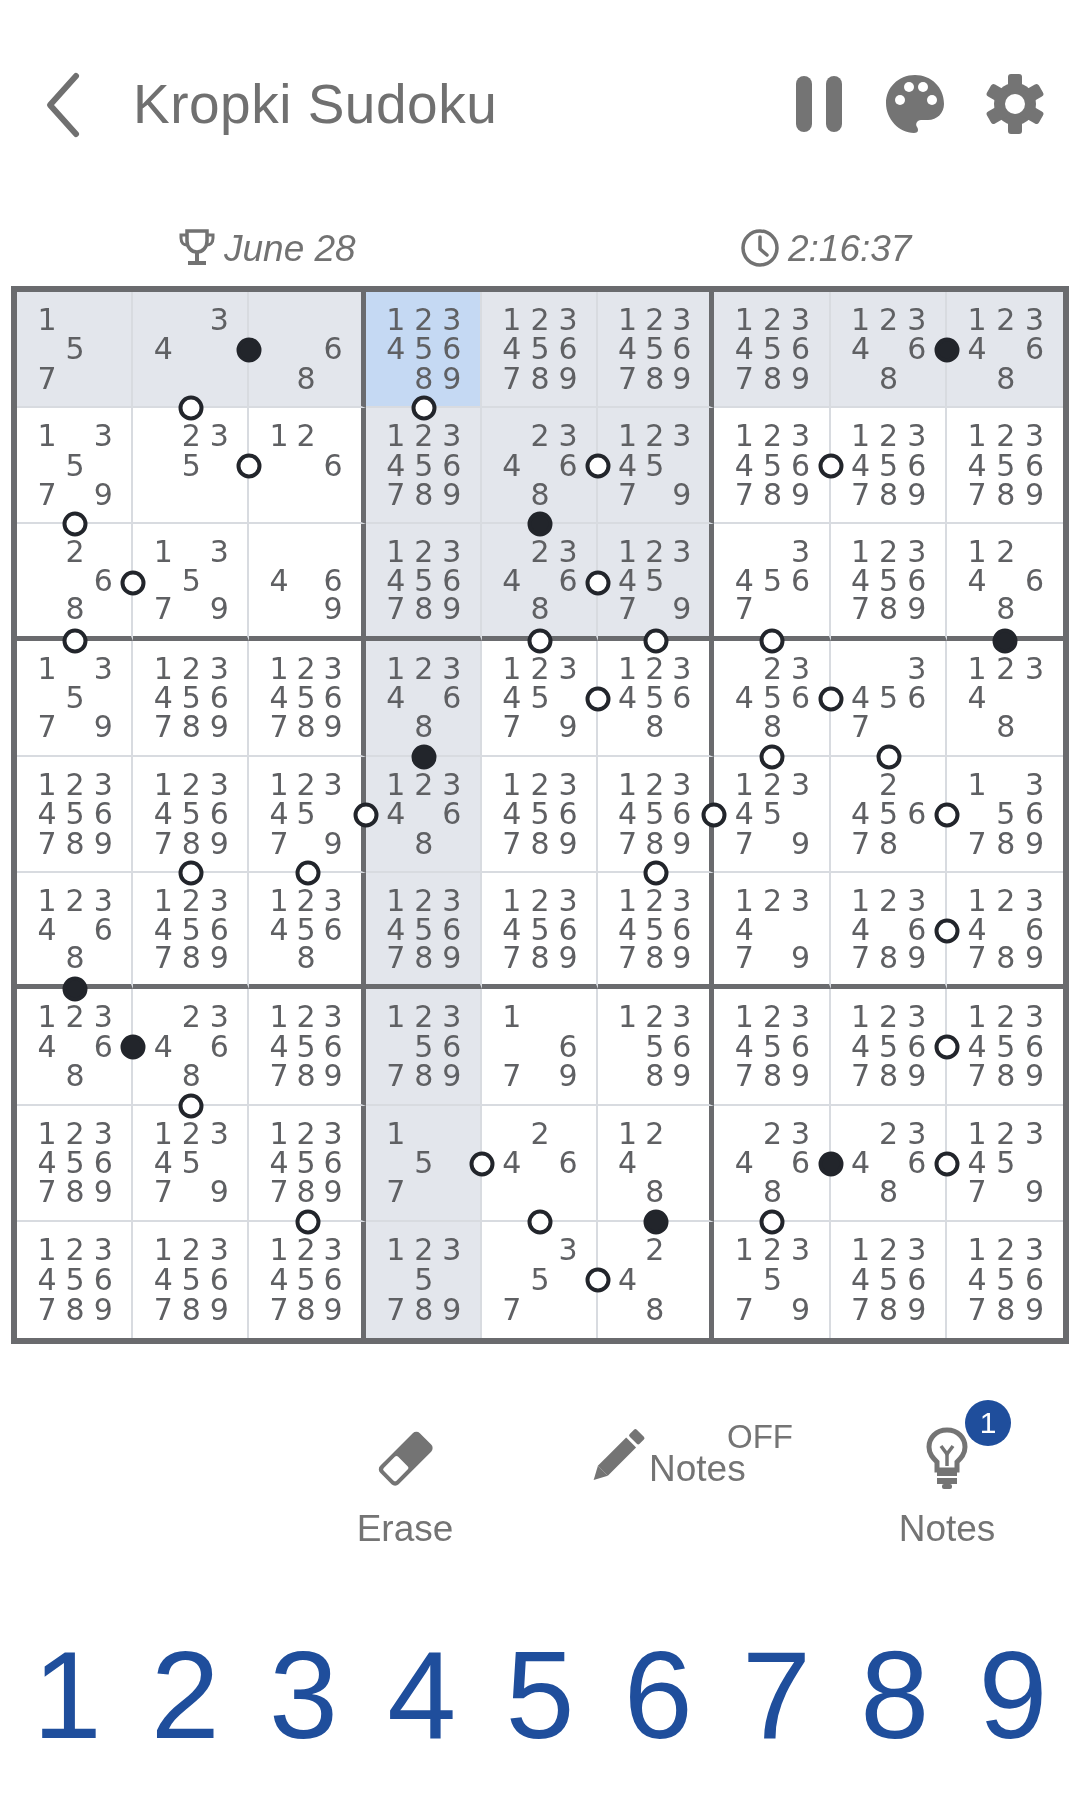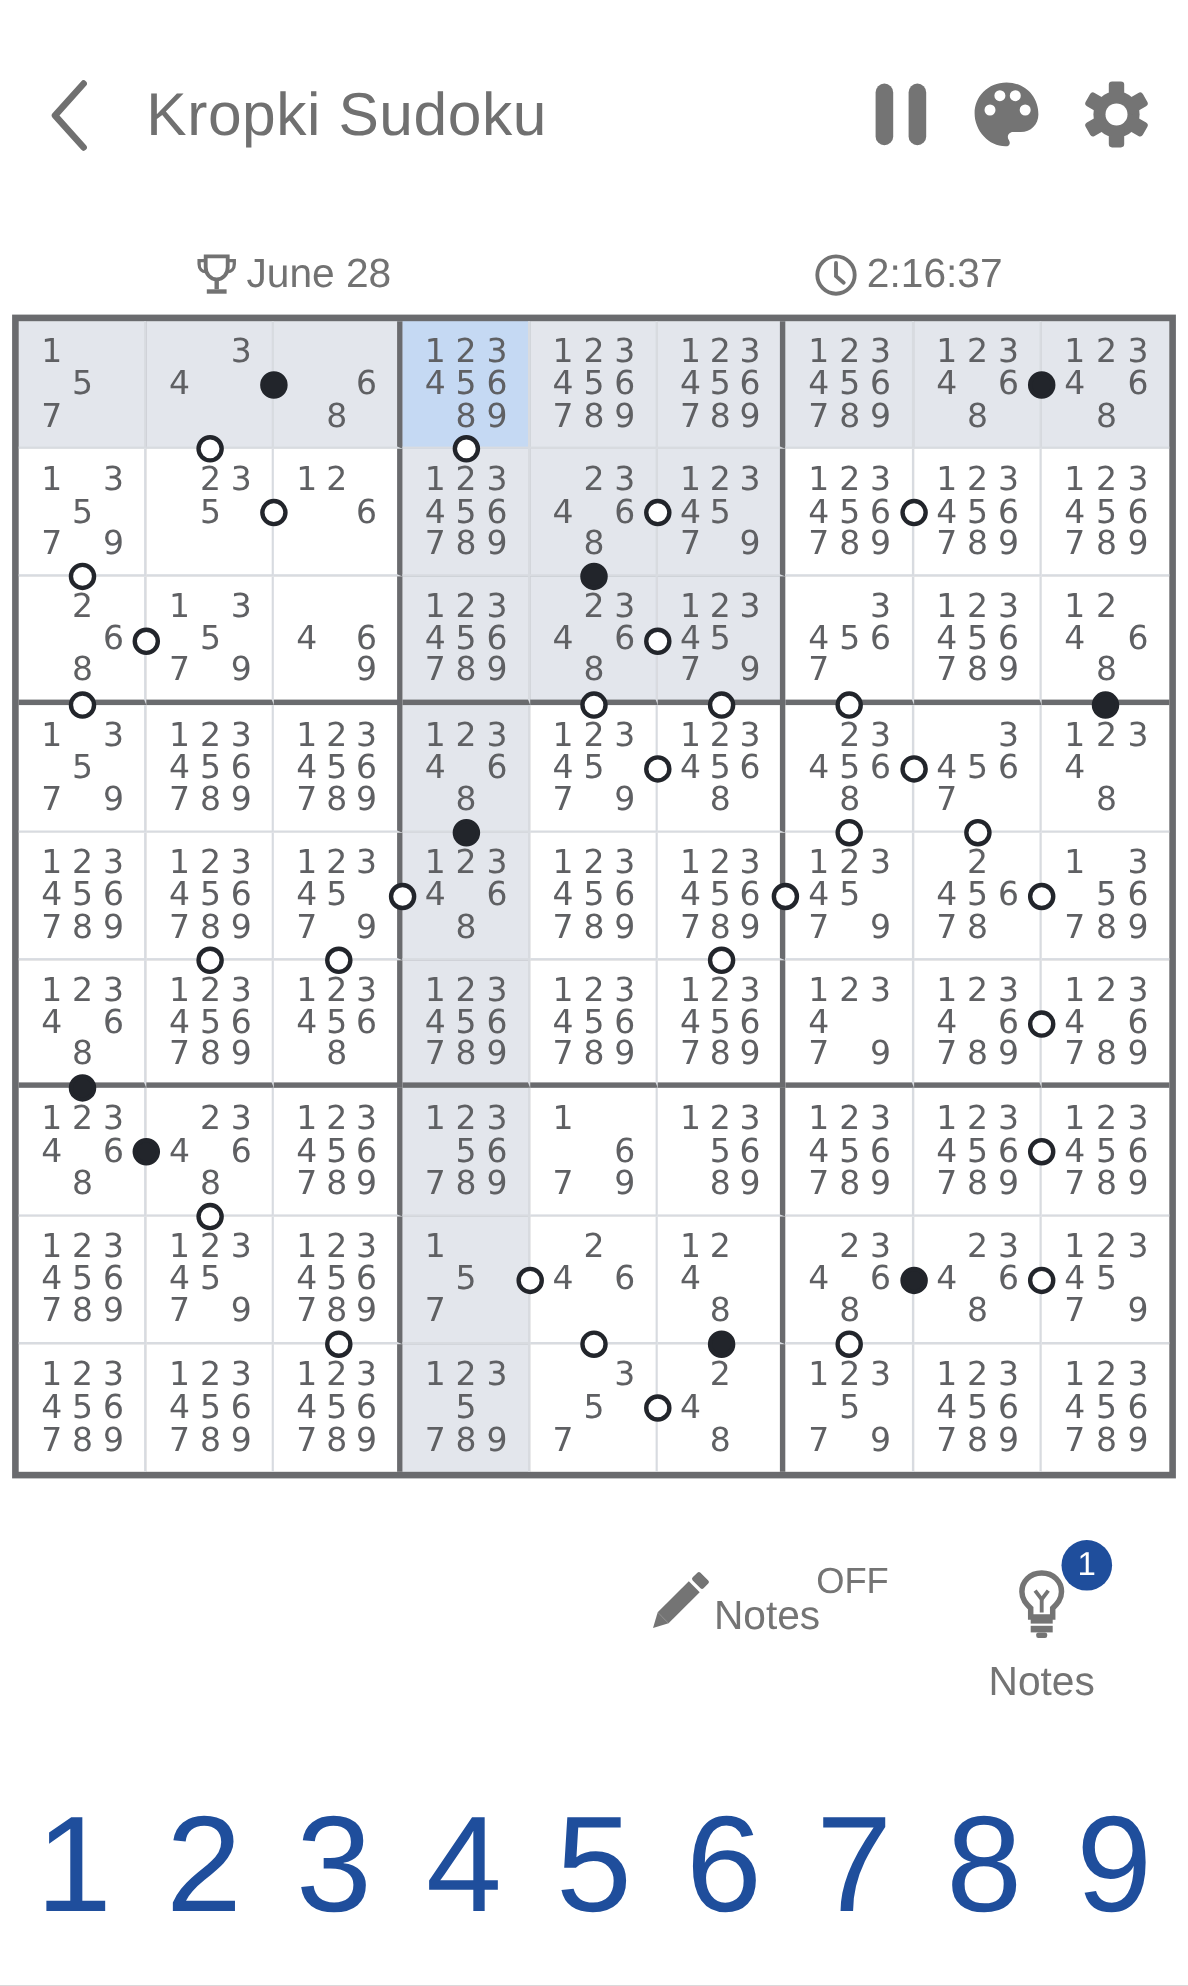--- a/index.html
+++ b/index.html
@@ -7,21 +7,21 @@
   body { font-family: "Liberation Sans", "DejaVu Sans", sans-serif; color: #6f6f6f; position: relative; }
 
   .header { position: absolute; left: 0; top: 0; width: 1044px; height: 210px; }
   .back-btn { position: absolute; left: 40px; top: 70px; width: 50px; height: 70px; cursor: pointer; }
   .title { position: absolute; left: 133px; top: 72px; font-size: 55px; color: #707070; letter-spacing: 0.5px; }
   .icon-btn { position: absolute; top: 72px; width: 64px; height: 64px; cursor: pointer; }
   .pause-btn { left: 786px; }
   .palette-btn { left: 883px; }
   .gear-btn { left: 983px; }
 
-  .info { position: absolute; top: 228px; font-size: 37px; color: #727272; display: flex; align-items: flex-end; gap: 8px; }
+  .info { position: absolute; top: 228px; font-size: 37px; color: #727272; display: flex; align-items: flex-start; gap: 8px; font-style: italic; }
   .info.date { left: 178px; }
   .info.timer { left: 740px; }
 
   .board { position: absolute; left: 11px; top: 286px; width: 1058px; height: 1058px; background: #6a6b6e; }
   .cells { position: absolute; left: 6px; top: 6px; width: 1046px; height: 1046px; display: grid;
            grid-template-columns: repeat(9, 1fr); grid-template-rows: repeat(9, 1fr); }
   .cell { position: relative; background: #ffffff; border-right: 2px solid #d8dbe0; border-bottom: 2px solid #d8dbe0; cursor: pointer; }
   .cell.hl { background: #e3e6ec; }
   .cell.sel { background: #c5d9f3; }
   .cell.br { border-right: 5px solid #6a6b6e; }
@@ -38,21 +38,21 @@
   .dot.black { background: #22252b; border: 4px solid #22252b; }
 
   .toolbar { position: absolute; left: 0; top: 1400px; width: 1080px; height: 160px; }
   .tool { position: absolute; top: 30px; width: 180px; height: 120px; text-align: center; cursor: pointer; }
   .tool .ticon { height: 60px; display: flex; align-items: flex-end; justify-content: center; }
   .tool .tlabel { font-size: 37px; color: #747474; margin-top: 18px; display: block; }
   .tool.undo { left: 43px; }
   .tool.erase { left: 315px; }
   .tool.notes { left: 585px; }
   .tool.hint { left: 857px; }
-  .off-label { position: absolute; left: 157px; top: -12px; font-size: 33px; color: #747474; }
+  .off-label { position: absolute; left: 142px; top: -12px; font-size: 33px; color: #747474; }
   .badge { position: absolute; left: 108px; top: -30px; width: 46px; height: 46px; border-radius: 50%;
            background: #1f4e9c; color: #ffffff; font-size: 30px; line-height: 46px; text-align: center; }
 
   .numpad { position: absolute; left: 8px; top: 1625px; width: 1064px; height: 140px; display: flex; }
   .num { flex: 1; text-align: center; font-size: 124px; line-height: 140px; color: #1f4e9c; cursor: pointer; font-family: "Liberation Sans", sans-serif; }
 </style>
 </head>
 <body>
 
 <div class="header">
@@ -1202,20 +1202,31 @@
       <div class="dot black" style="left: 58.1111px; top: 697.333px;"></div>
       <div class="dot white" style="left: 174.333px; top: 813.556px;"></div>
       <div class="dot white" style="left: 290.556px; top: 929.778px;"></div>
       <div class="dot white" style="left: 523px; top: 929.778px;"></div>
       <div class="dot black" style="left: 639.222px; top: 929.778px;"></div>
       <div class="dot white" style="left: 755.444px; top: 929.778px;"></div>
     </div>
 </div>
 
 <div class="toolbar">
+  <div class="tool erase">
+    <div class="ticon">
+      <svg width="64" height="64" viewBox="0 0 64 64">
+        <g transform="rotate(-45 32 32)">
+          <rect x="4" y="20" width="56" height="26" rx="5" fill="#747474"></rect>
+          <rect x="8" y="24" width="20" height="18" rx="2" fill="#fff"></rect>
+        </g>
+      </svg>
+    </div>
+    <span class="tlabel">Erase</span>
+  </div>
   <div class="tool notes">
     <div class="ticon">
       <svg width="64" height="64" viewBox="0 0 64 64">
         <g transform="rotate(45 32 32)">
           <rect x="24" y="-2" width="14" height="10" rx="2" fill="#747474"></rect>
           <rect x="24" y="11" width="14" height="40" fill="#747474"></rect>
           <polygon points="24,51 38,51 31,64" fill="#747474"></polygon>
         </g>
       </svg>
     </div>

